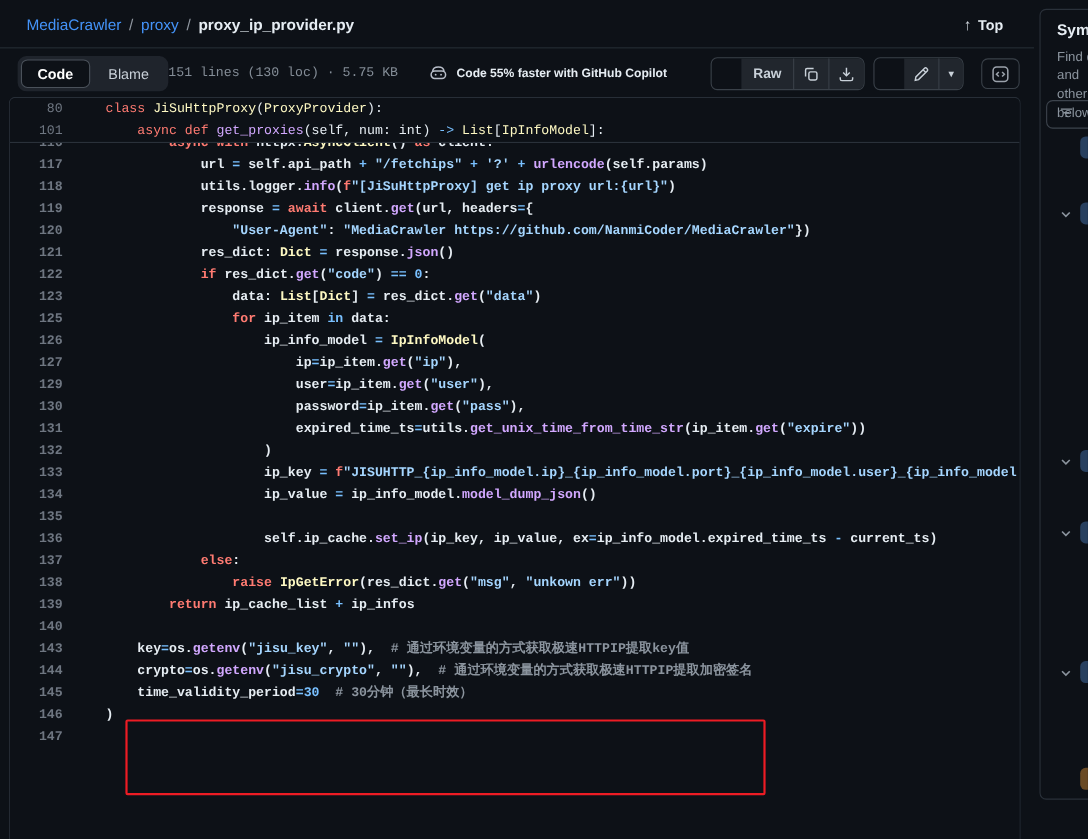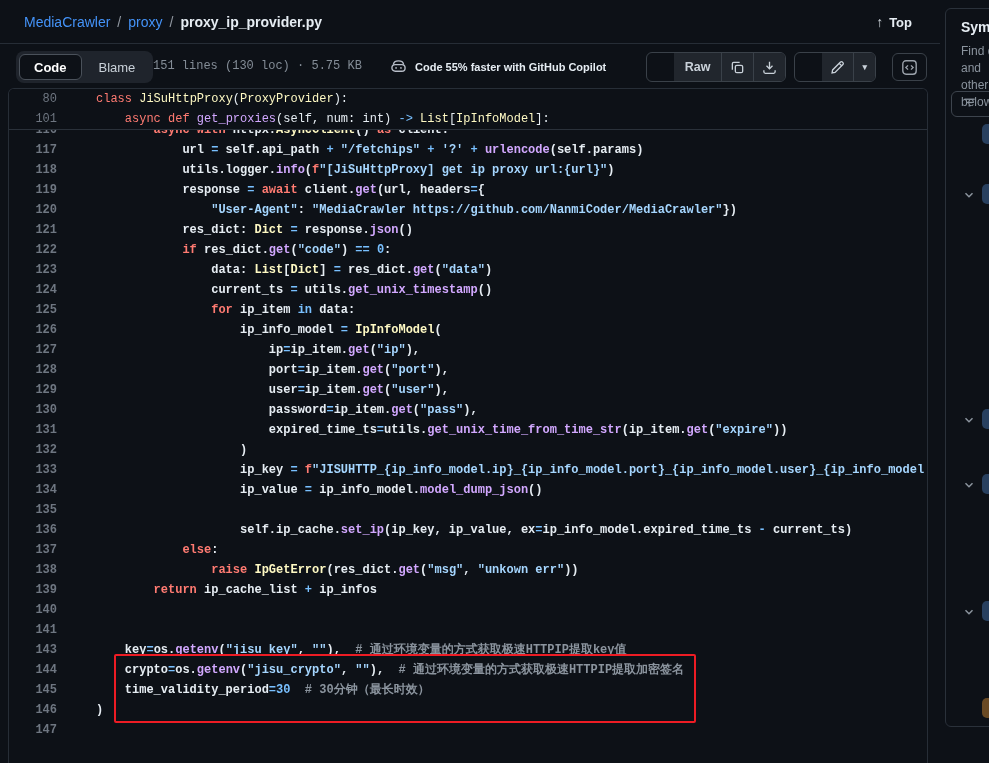--- a/index.html
+++ b/index.html
@@ -228,45 +228,35 @@
             <span class="ln">122</span>
             <span class="fold"></span>
             <code class="src"><span class="p">            </span><span class="k">if</span><span class="p"> res_dict.</span><span class="f">get</span><span class="p">(</span><span class="s">"code"</span><span class="p">) </span><span class="o">==</span><span class="p"> </span><span class="o">0</span><span class="p">:</span></code>
           </div>
           <div class="code-row">
             <span class="ln">123</span>
             <span class="fold"></span>
             <code class="src"><span class="p">                data: </span><span class="t">List</span><span class="p">[</span><span class="t">Dict</span><span class="p">] </span><span class="o">=</span><span class="p"> res_dict.</span><span class="f">get</span><span class="p">(</span><span class="s">"data"</span><span class="p">)</span></code>
           </div>
           <div class="code-row">
-            <span class="ln">124</span>
-            <span class="fold"></span>
-            <code class="src"><span class="p">                current_ts </span><span class="o">=</span><span class="p"> utils.</span><span class="f">get_unix_timestamp</span><span class="p">()</span></code>
-          </div>
-          <div class="code-row">
             <span class="ln">125</span>
             <span class="fold"></span>
             <code class="src"><span class="p">                </span><span class="k">for</span><span class="p"> ip_item </span><span class="o">in</span><span class="p"> data:</span></code>
           </div>
           <div class="code-row">
             <span class="ln">126</span>
             <span class="fold"></span>
             <code class="src"><span class="p">                    ip_info_model </span><span class="o">=</span><span class="p"> </span><span class="t">IpInfoModel</span><span class="p">(</span></code>
           </div>
           <div class="code-row">
             <span class="ln">127</span>
             <span class="fold"></span>
             <code class="src"><span class="p">                        ip</span><span class="o">=</span><span class="p">ip_item.</span><span class="f">get</span><span class="p">(</span><span class="s">"ip"</span><span class="p">),</span></code>
           </div>
           <div class="code-row">
-            <span class="ln">128</span>
-            <span class="fold"></span>
-            <code class="src"><span class="p">                        port</span><span class="o">=</span><span class="p">ip_item.</span><span class="f">get</span><span class="p">(</span><span class="s">"port"</span><span class="p">),</span></code>
-          </div>
-          <div class="code-row">
             <span class="ln">129</span>
             <span class="fold"></span>
             <code class="src"><span class="p">                        user</span><span class="o">=</span><span class="p">ip_item.</span><span class="f">get</span><span class="p">(</span><span class="s">"user"</span><span class="p">),</span></code>
           </div>
           <div class="code-row">
             <span class="ln">130</span>
             <span class="fold"></span>
             <code class="src"><span class="p">                        password</span><span class="o">=</span><span class="p">ip_item.</span><span class="f">get</span><span class="p">(</span><span class="s">"pass"</span><span class="p">),</span></code>
           </div>
           <div class="code-row">
@@ -308,25 +298,20 @@
             <span class="fold"></span>
             <code class="src"><span class="p">                </span><span class="k">raise</span><span class="p"> </span><span class="t">IpGetError</span><span class="p">(res_dict.</span><span class="f">get</span><span class="p">(</span><span class="s">"msg"</span><span class="p">, </span><span class="s">"unkown err"</span><span class="p">))</span></code>
           </div>
           <div class="code-row">
             <span class="ln">139</span>
             <span class="fold"></span>
             <code class="src"><span class="p">        </span><span class="k">return</span><span class="p"> ip_cache_list </span><span class="o">+</span><span class="p"> ip_infos</span></code>
           </div>
           <div class="code-row">
             <span class="ln">140</span>
-            <span class="fold"></span>
-            <code class="src"></code>
-          </div>
-          <div class="code-row">
-            <span class="ln">141</span>
             <span class="fold"></span>
             <code class="src"></code>
           </div>
           <div class="code-row">
             <span class="ln">143</span>
             <span class="fold"></span>
             <code class="src"><span class="p">    key</span><span class="o">=</span><span class="p">os.</span><span class="f">getenv</span><span class="p">(</span><span class="s">"jisu_key"</span><span class="p">, </span><span class="s">""</span><span class="p">),  </span><span class="c"># 通过环境变量的方式获取极速HTTPIP提取key值</span></code>
           </div>
           <div class="code-row">
             <span class="ln">144</span>

